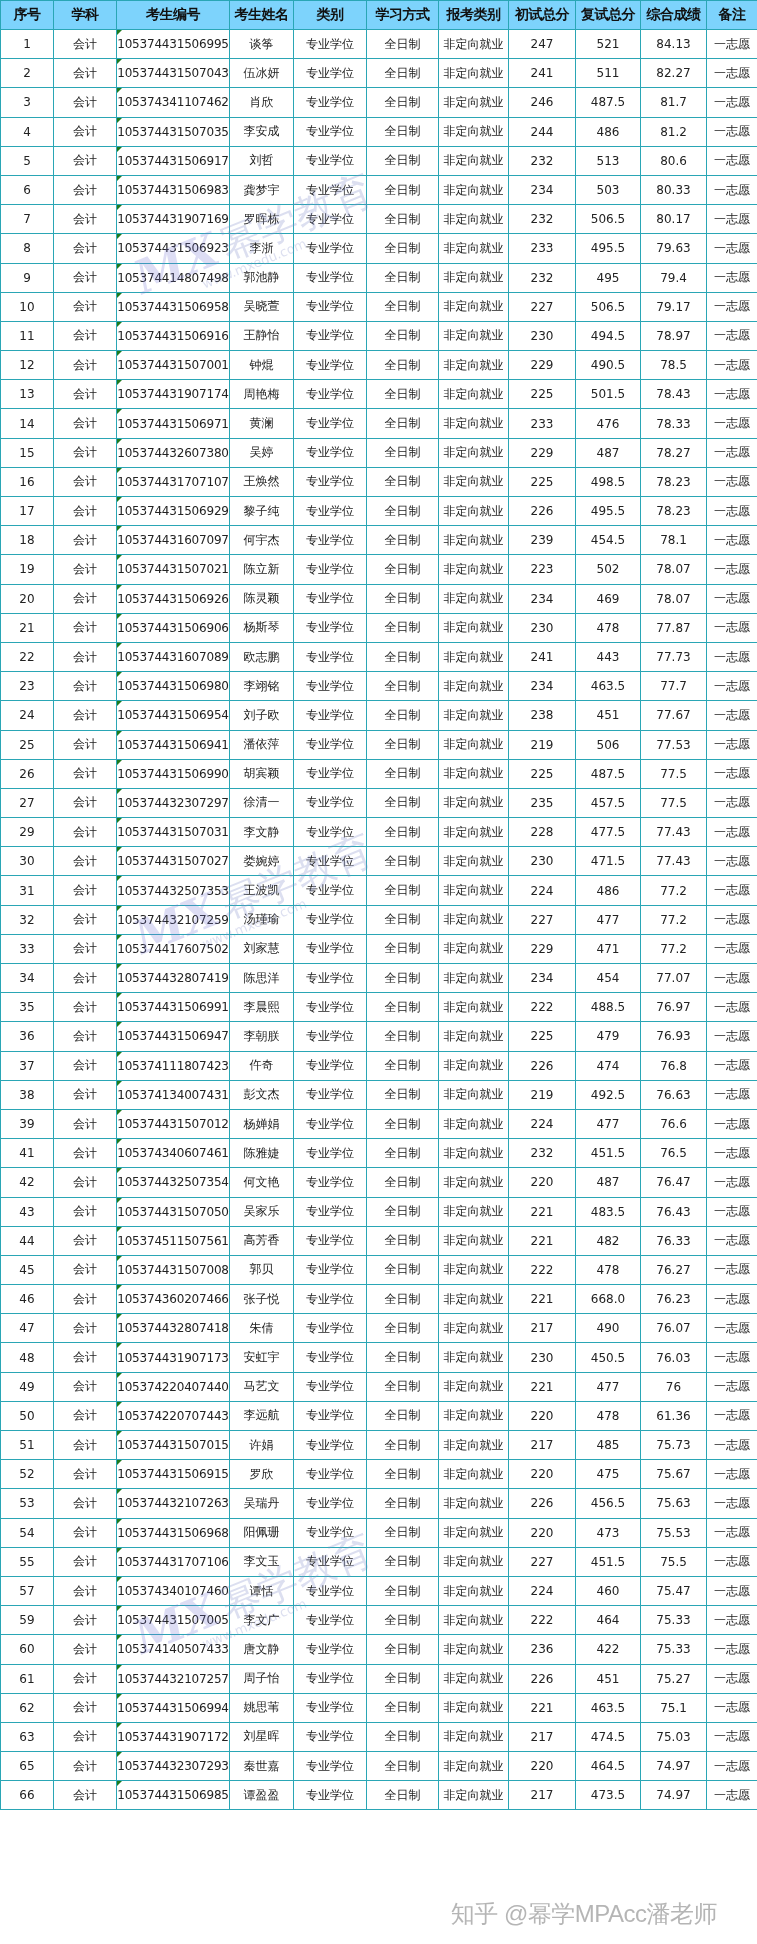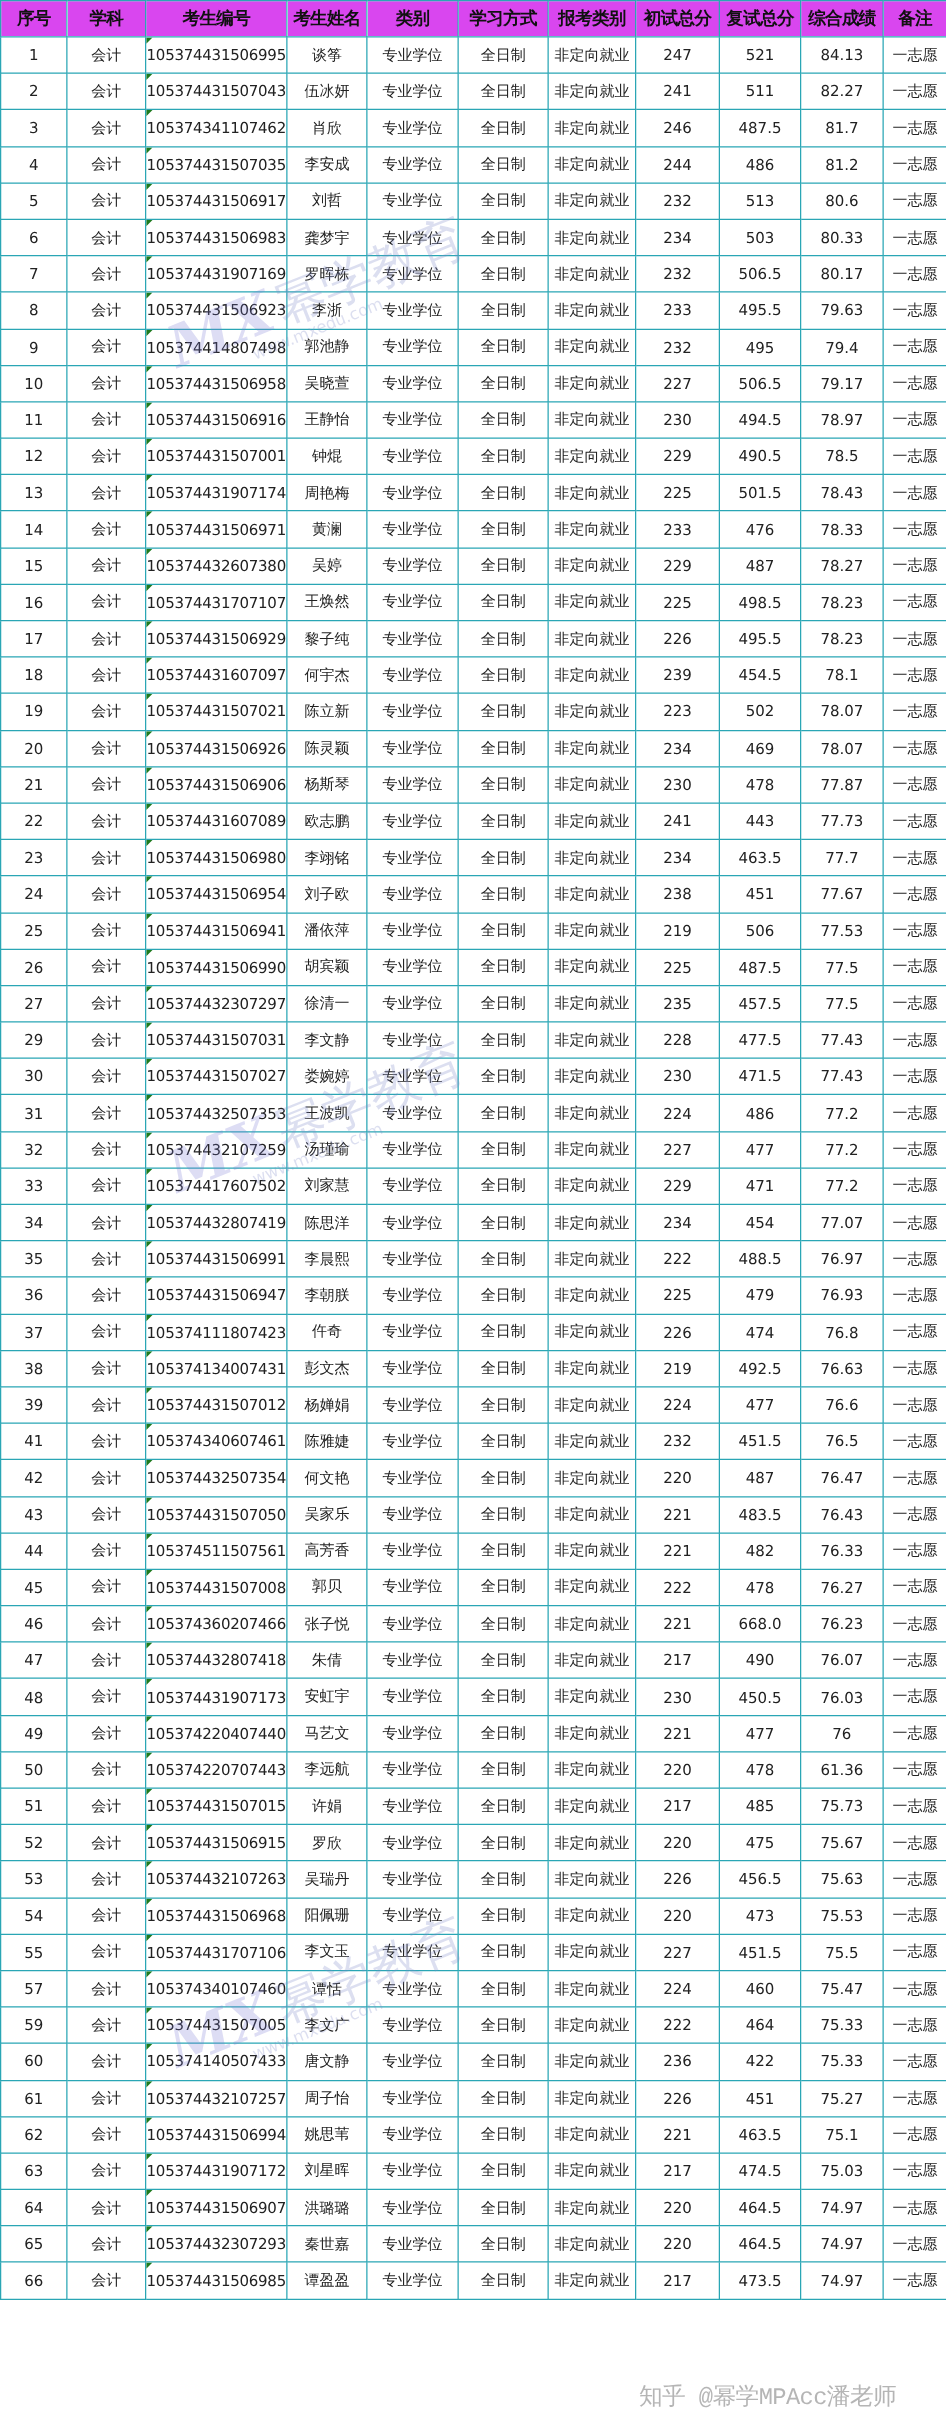--- a/index.html
+++ b/index.html
@@ -23,21 +23,21 @@
   table.roster col.c10 { width: 51px; }
   table.roster th, table.roster td {
     border: 1px solid #2aa6b5;
     text-align: center;
     vertical-align: middle;
     padding: 0;
     white-space: nowrap;
     overflow: hidden;
   }
   table.roster thead th {
-    background: #d946ef;
+    background: #7dd3fc;
     color: #111;
     font-weight: bold;
     font-size: 14px;
     height: 28px;
     letter-spacing: -0.5px;
   }
   table.roster tbody td {
     height: 28.2px;
     font-size: 12px;
     color: #222;
@@ -57,22 +57,22 @@
     font-family: "DejaVu Serif", serif;
     transform: rotate(-22deg);
     transform-origin: left bottom;
   }
   .wm-logo .mx { font-size: 46px; font-weight: bold; font-style: italic; color: rgba(120, 120, 210, 0.25); }
   .wm-logo .cn { font-size: 40px; }
   .wm-logo .url { display: block; font-size: 13px; margin-left: 60px; margin-top: -8px; font-family: "DejaVu Sans", sans-serif; }
   .wm-bottom {
     position: absolute;
     right: 40px; bottom: 14px;
-    font-family: Liberation Mono, monospace;
-    font-size: 19px;
+    font-family: Liberation Sans, sans-serif;
+    font-size: 24px;
     color: rgba(120, 120, 120, 0.55);
     pointer-events: none;
     letter-spacing: -0.5px;
   }
 </style>
 </head>
 <body>
 
 <table class="roster">
   <colgroup>
@@ -865,33 +865,20 @@
         <td>刘星晖</td>
         <td>专业学位</td>
         <td>全日制</td>
         <td>非定向就业</td>
         <td>217</td>
         <td>474.5</td>
         <td>75.03</td>
         <td>一志愿</td>
       </tr>
       <tr>
-        <td>64</td>
-        <td>会计</td>
-        <td class="idcell">105374431506907</td>
-        <td>洪璐璐</td>
-        <td>专业学位</td>
-        <td>全日制</td>
-        <td>非定向就业</td>
-        <td>220</td>
-        <td>464.5</td>
-        <td>74.97</td>
-        <td>一志愿</td>
-      </tr>
-      <tr>
         <td>65</td>
         <td>会计</td>
         <td class="idcell">105374432307293</td>
         <td>秦世嘉</td>
         <td>专业学位</td>
         <td>全日制</td>
         <td>非定向就业</td>
         <td>220</td>
         <td>464.5</td>
         <td>74.97</td>

